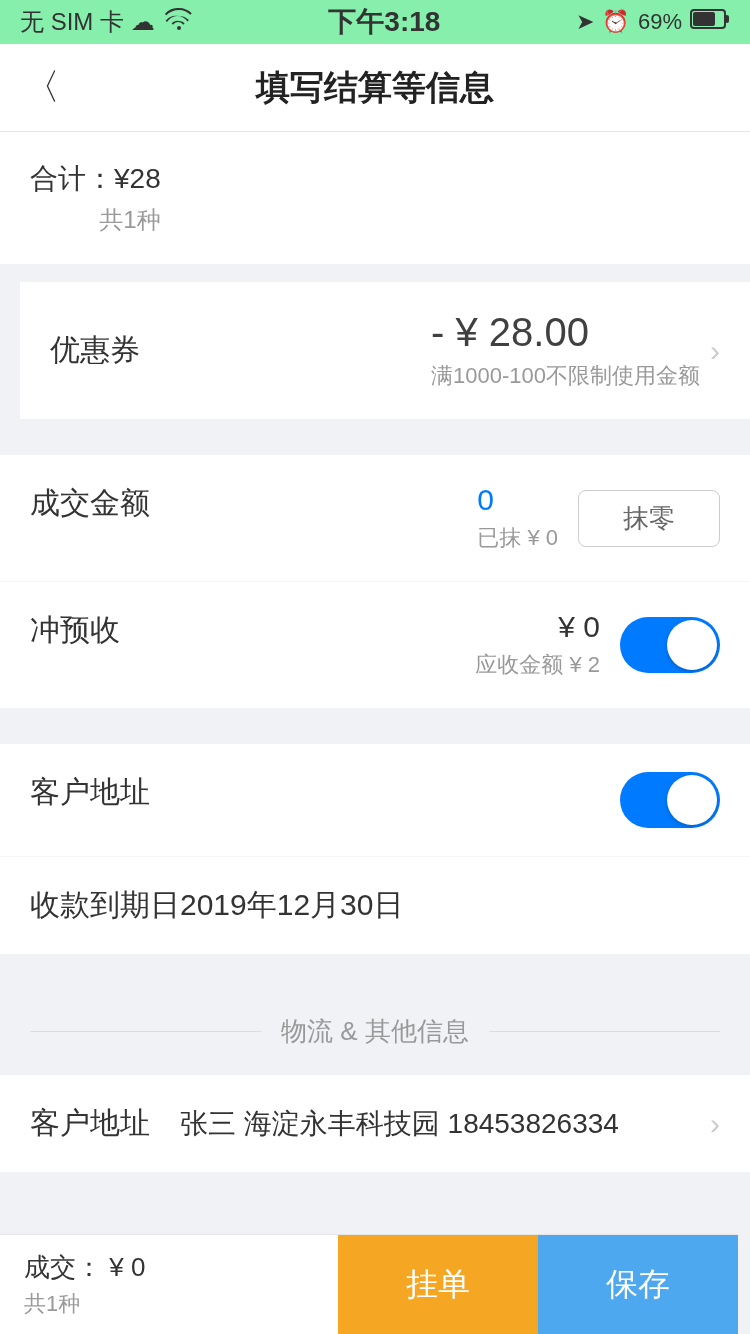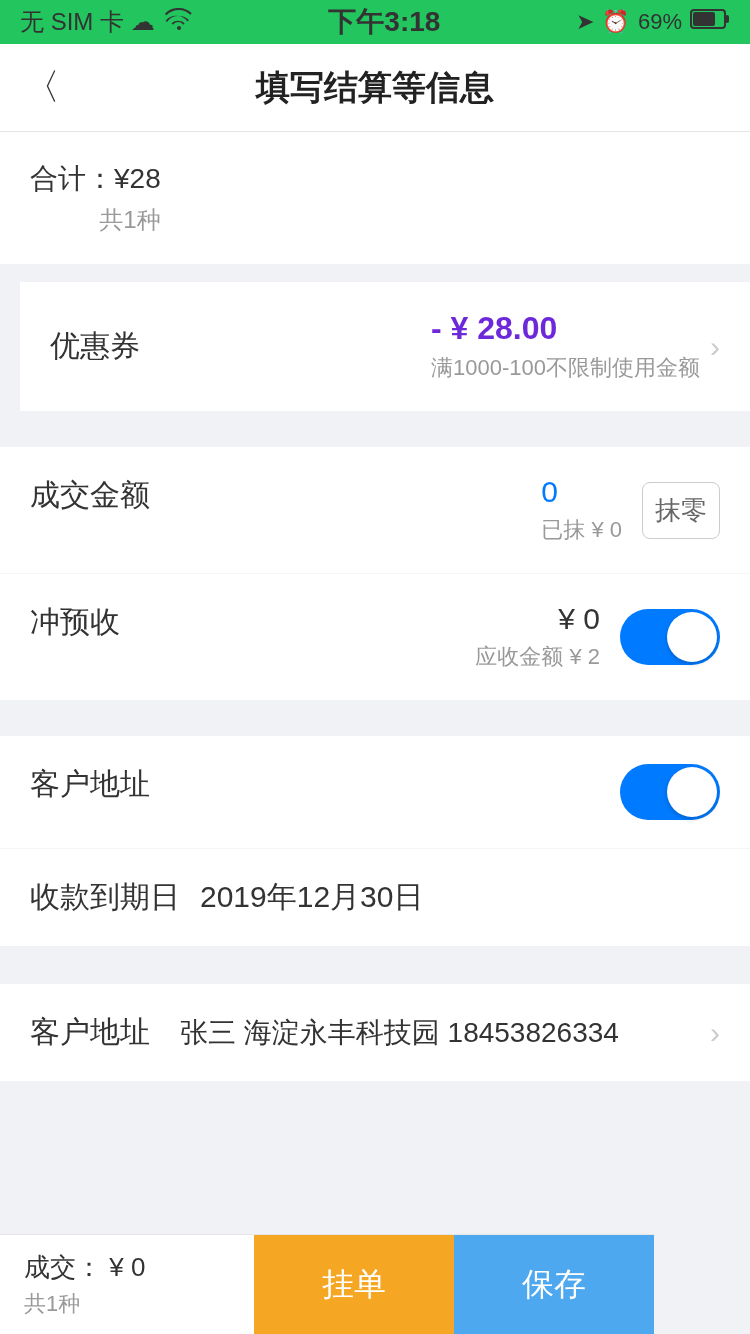--- a/index.html
+++ b/index.html
@@ -13,21 +13,21 @@
       color: #333;
     }
 
     
     .status-bar {
       display: flex;
       justify-content: space-between;
       align-items: center;
       height: 44px;
       padding: 0 20px;
-      background: #22c55e;
+      background: #86efac;
       font-size: 24px;
       font-weight: 500;
     }
     .status-left { display: flex; align-items: center; gap: 10px; }
     .status-right { display: flex; align-items: center; gap: 8px; font-size: 22px; }
 
     
     .nav-bar {
       display: flex;
       align-items: center;
@@ -102,23 +102,23 @@
     .coupon-label {
       font-size: 30px;
       color: #333;
     }
     .coupon-right {
       display: flex;
       align-items: center;
       gap: 10px;
     }
     .coupon-amount {
-      font-size: 32px;
-      color: #6d28d9;
-      font-weight: 700;
+      font-size: 40px;
+      color: #404040;
+      font-weight: 400;
     }
     .coupon-sub {
       font-size: 22px;
       color: #999;
       margin-top: 6px;
       text-align: right;
     }
     .chevron-right {
       color: #ccc;
       font-size: 30px;
@@ -163,21 +163,21 @@
       font-size: 22px;
       color: #999;
       margin-top: 6px;
       text-align: right;
     }
 
     
     .btn-round {
       border: 1px solid #ccc;
       border-radius: 8px;
-      padding: 10px 12px;
+      padding: 10px 44px;
       font-size: 26px;
       color: #666;
       background: #fff;
       cursor: pointer;
     }
 
     
     .toggle {
       width: 100px;
       height: 56px;
@@ -240,28 +240,27 @@
     }
 
     
     .due-date-row {
       background: #fff;
       padding: 28px 30px;
       font-size: 30px;
       color: #333;
       display: flex;
       align-items: center;
-      gap: 20px;
     }
 
     
     .bottom-bar {
       position: fixed;
       bottom: 0;
-      width: 654px;
+      width: 738px;
       height: 100px;
       display: flex;
       background: #fff;
       border-top: 1px solid #e5e5e5;
     }
     .bottom-info {
       flex: 1;
       display: flex;
       flex-direction: column;
       justify-content: center;
@@ -399,20 +398,27 @@
     </div>
 
     <div class="due-date-row">
       <span>收款到期日</span>
       <span>2019年12月30日</span>
     </div>
   </div>
 
   <div class="separator"></div>
 
+  <div class="section-divider">
+    <div class="section-divider-line">
+      <div class="divider-line"></div>
+      <span class="divider-text">物流 &amp; 其他信息</span>
+      <div class="divider-line"></div>
+    </div>
+  </div>
 
   <div class="separator" style="height:2px;"></div>
 
   <div class="address-section">
     <span class="address-label">客户地址</span>
     <span class="address-value">张三 海淀永丰科技园 18453826334</span>
     <span class="chevron-right" style="margin-left:10px;">›</span>
   </div>
 
   <div class="separator" style="height:300px;"></div>

